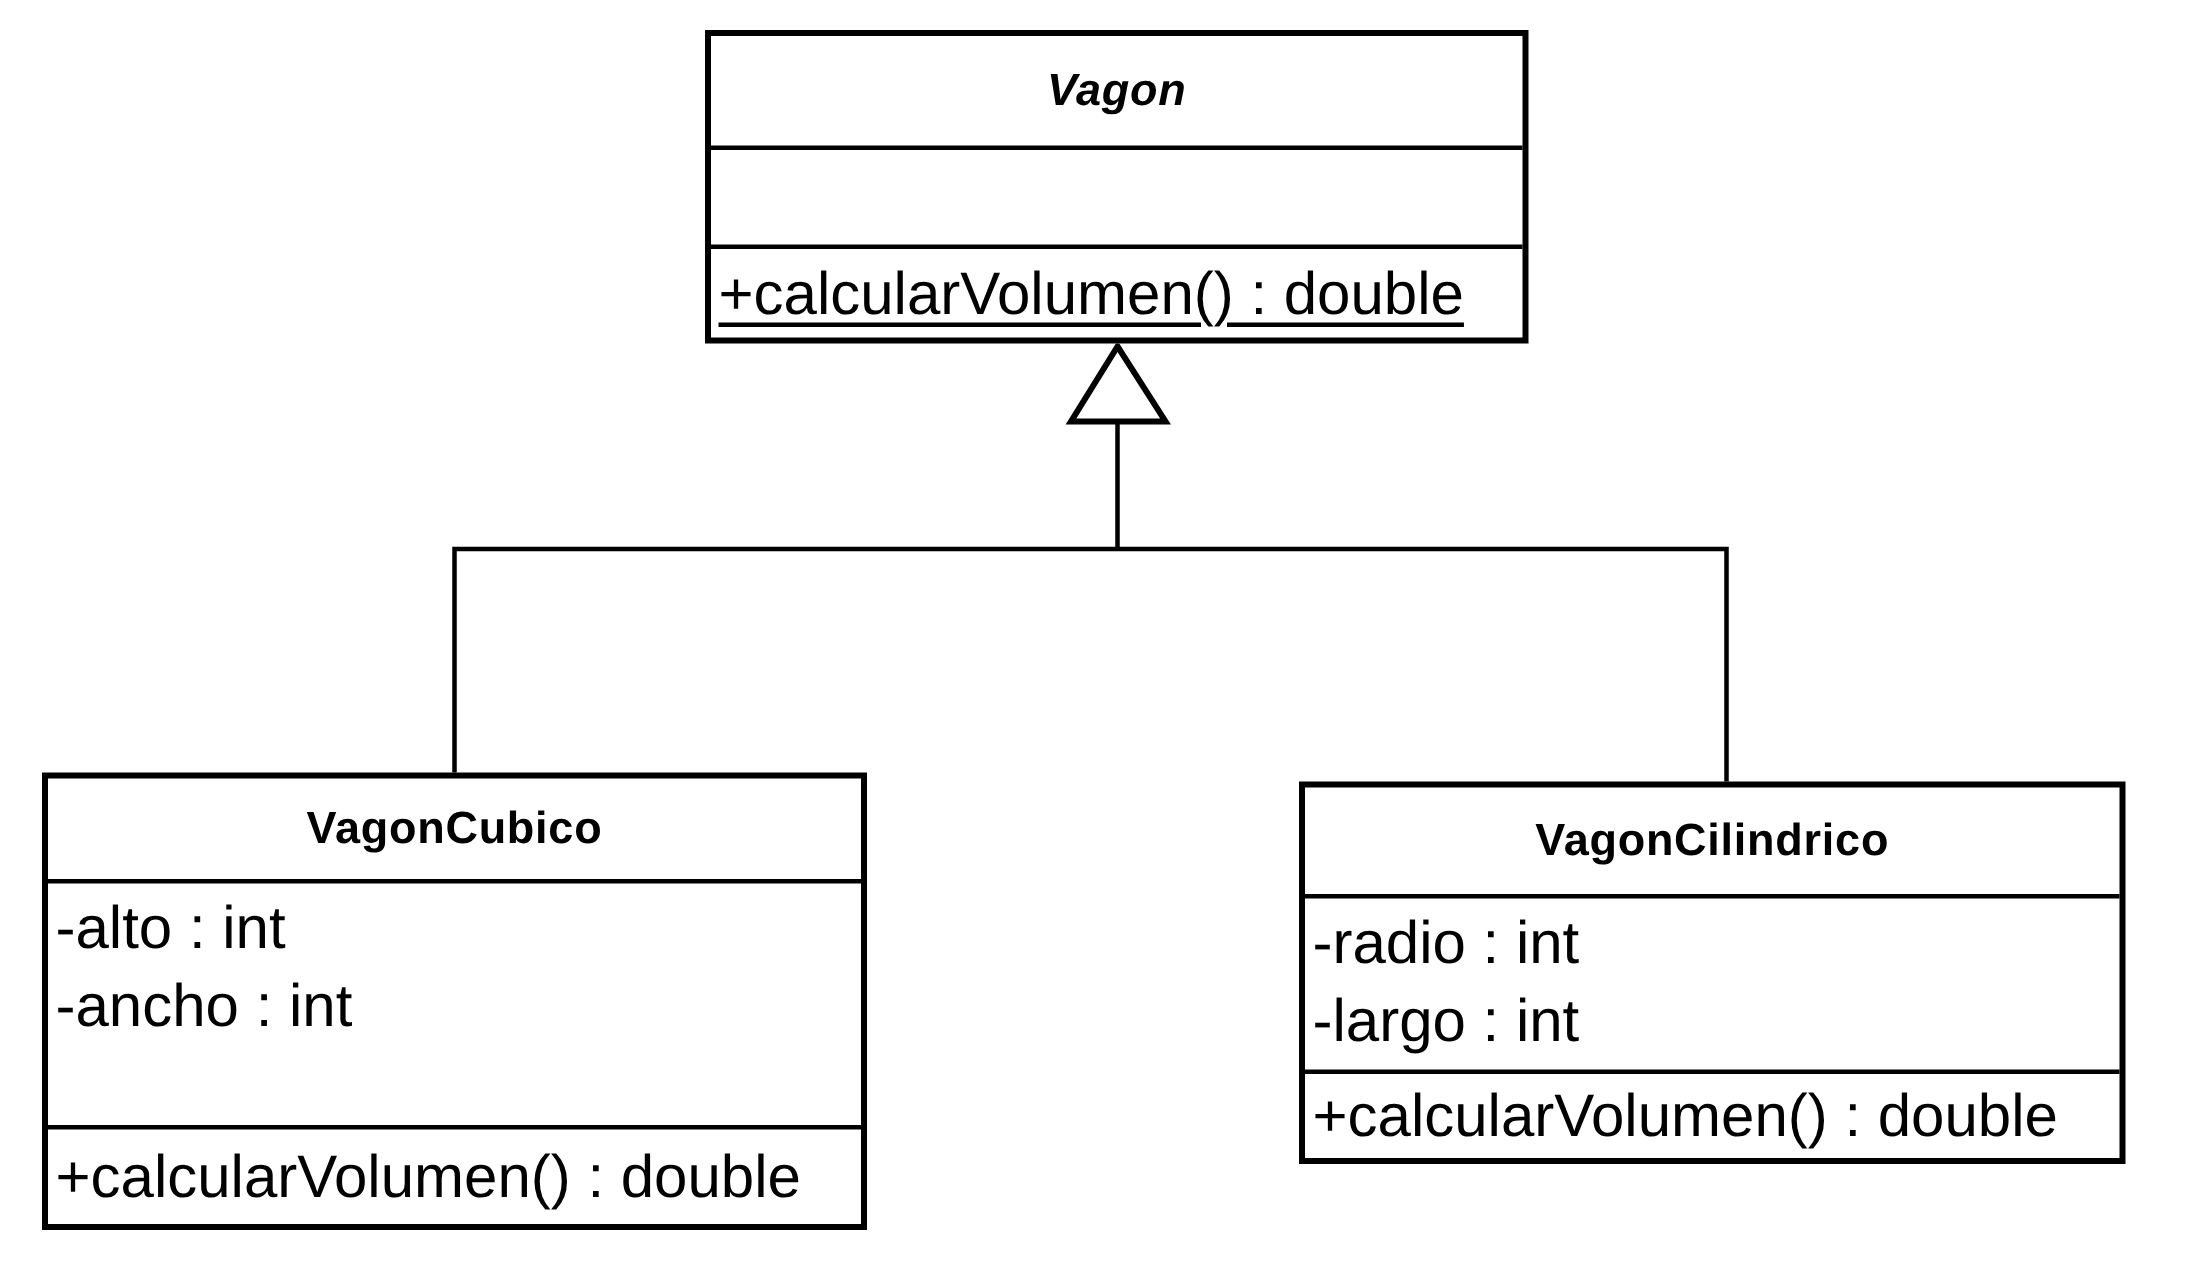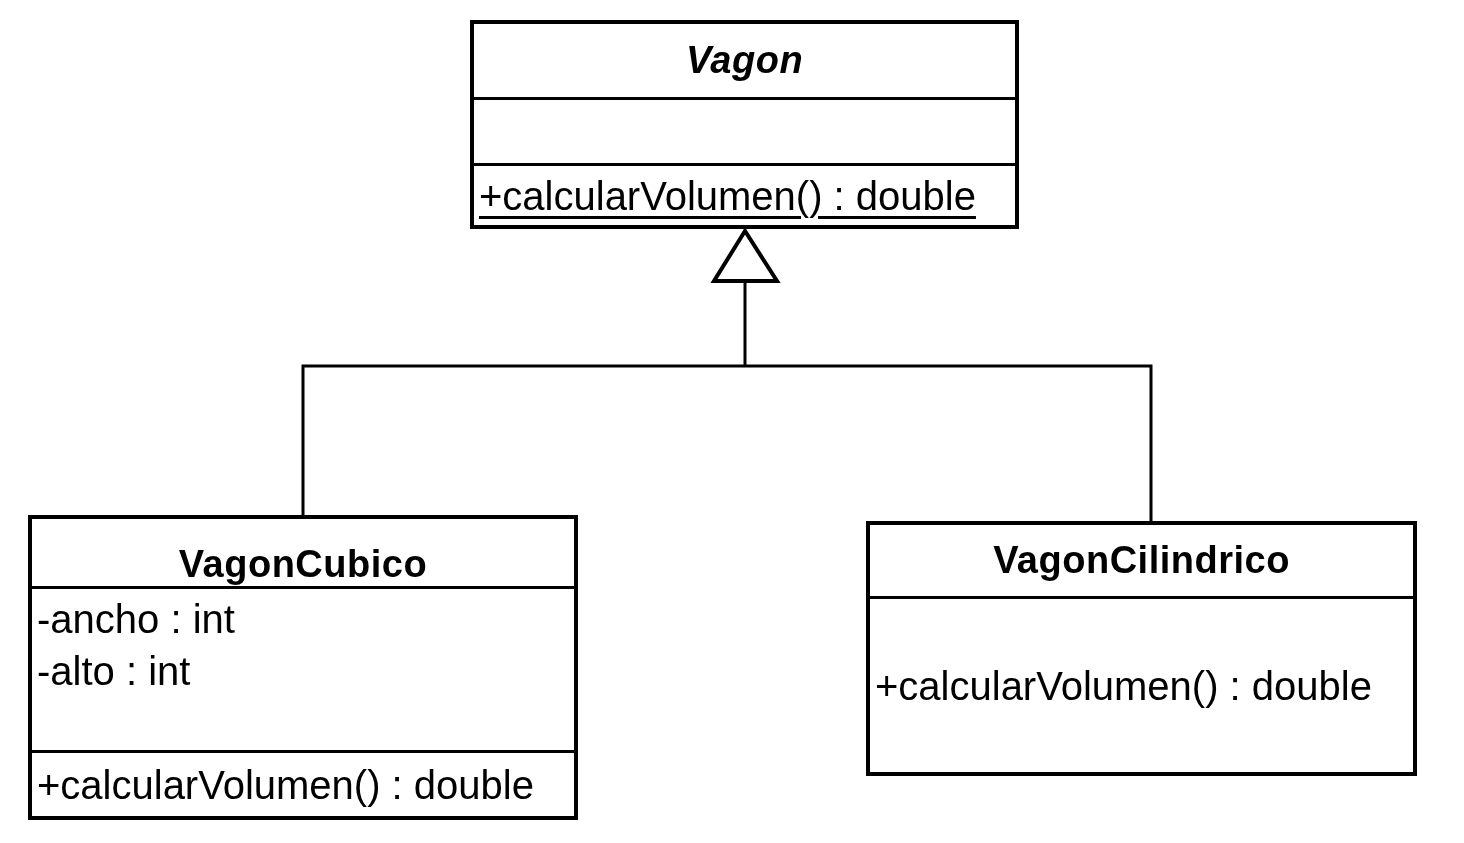--- a/index.html
+++ b/index.html
@@ -34,21 +34,21 @@
   .compartment {
     box-sizing: border-box;
   }
   .compartment + .compartment {
     border-top: 3px solid #000000;
   }
   .title-compartment {
     display: flex;
     align-items: center;
     justify-content: center;
-    font-size: 38px;
+    font-size: 30px;
     font-weight: bold;
     letter-spacing: 0.5px;
   }
   .title-abstract {
     font-style: italic;
   }
   .attributes-compartment {
     padding: 4px 4px 0 5px;
   }
   .member {
@@ -83,34 +83,38 @@
     <div class="compartment title-compartment title-abstract" style="height:73px;">
       <span>Vagon</span>
     </div>
     <div class="compartment attributes-compartment" style="height:66px;"></div>
     <div class="compartment methods-compartment">
       <div class="member member-underlined">+calcularVolumen() : double</div>
     </div>
   </div>
 
   <div class="class-box" style="left:28px; top:515px; width:550px; height:305px;">
-    <div class="compartment title-compartment" style="height:67px;align-items:flex-end;">
+    <div class="compartment title-compartment" style="height:67px;">
       <span>VagonCubico</span>
     </div>
     <div class="compartment attributes-compartment" style="height:164px;">
+      <div class="member">-alto : int</div>
       <div class="member">-ancho : int</div>
-      <div class="member">-alto : int</div>
     </div>
     <div class="compartment methods-compartment">
       <div class="member">+calcularVolumen() : double</div>
     </div>
   </div>
 
   <div class="class-box" style="left:866px; top:521px; width:551px; height:255px;">
     <div class="compartment title-compartment" style="height:71px;">
       <span>VagonCilindrico</span>
     </div>
+    <div class="compartment attributes-compartment" style="height:117px;">
+      <div class="member">-radio : int</div>
+      <div class="member">-largo : int</div>
+    </div>
     <div class="compartment methods-compartment">
       <div class="member">+calcularVolumen() : double</div>
     </div>
   </div>
 
 </div>
 
 </body></html>

